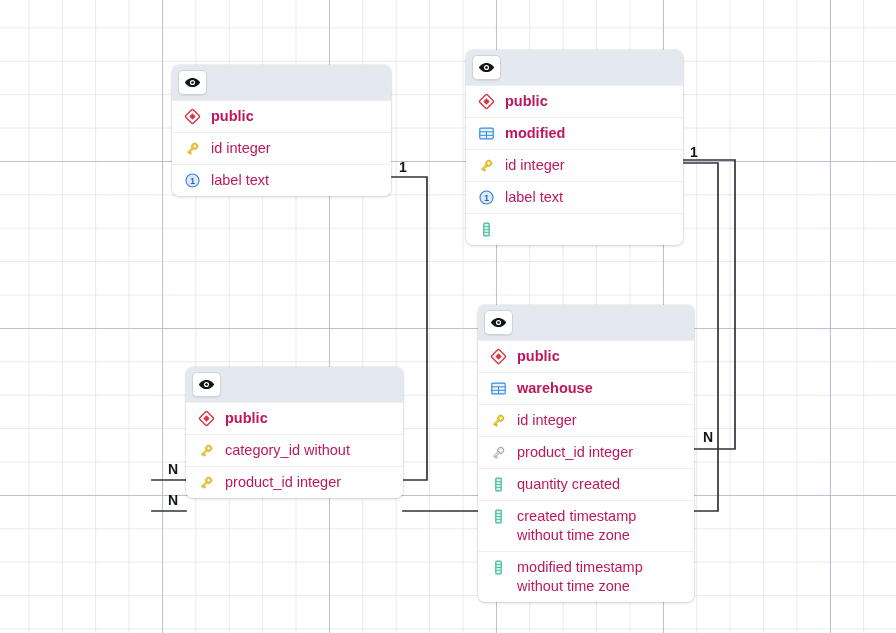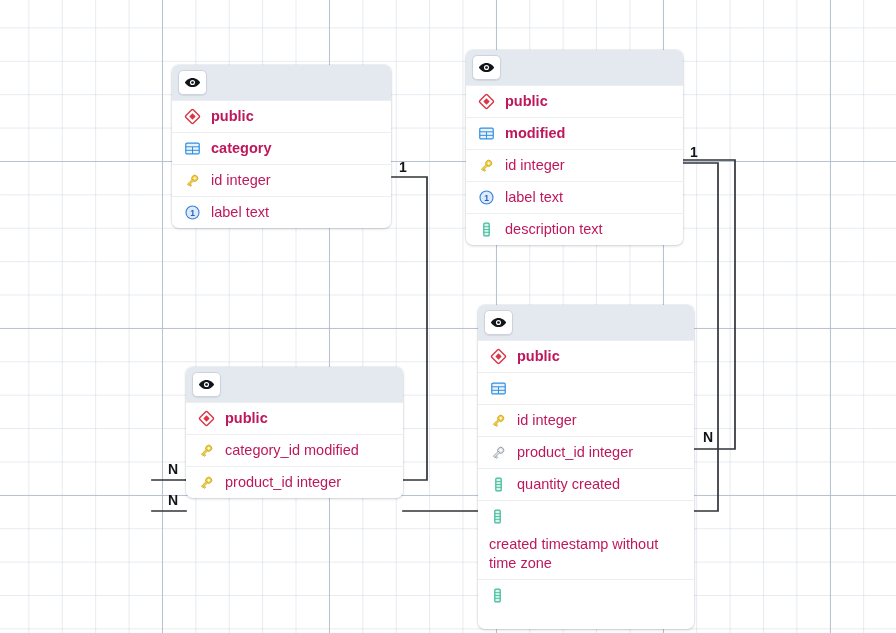--- a/index.html
+++ b/index.html
@@ -69,21 +69,21 @@
     border-top: 1px solid #eceef1;
     min-height: 31px;
     font-size: 14.5px;
     color: #be185d;
     line-height: 19px;
   }
   .row:first-of-type { border-top: 1px solid #e2e5e9; }
   .row .ic { flex: 0 0 19px; height:19px; display:flex; align-items:center; justify-content:center; }
   .row .tx { flex: 1 1 auto; }
   .row.strong .tx { font-weight: bold; }
-  .row.tall { min-height: 50px; flex-direction: column; }
+  .row.tall { min-height: 50px; }
 </style>
 </head>
 <body>
 
 <div id="canvas">
 
   <svg id="edges" viewBox="0 0 896 633" xmlns="http://www.w3.org/2000/svg">
     <g fill="none" stroke="#303338" stroke-width="1.7" stroke-linecap="square">
 
       <path d="M 392,177 L 427,177 L 427,480 L 186,480"></path>
@@ -115,29 +115,20 @@
     </div>
     <div class="row strong">
       <span class="ic">
         <svg width="17" height="17" viewBox="0 0 24 24">
             <rect x="4.5" y="4.5" width="15" height="15" rx="2" transform="rotate(45 12 12)" fill="#fff" stroke="#dc3545" stroke-width="2"></rect>
             <rect x="8.8" y="8.8" width="6.4" height="6.4" transform="rotate(45 12 12)" fill="#dc3545"></rect>
           </svg>
       </span>
       <span class="tx">public</span>
     </div>
-    <div class="row strong">
-      <span class="ic">
-        <svg width="17" height="17" viewBox="0 0 24 24">
-            <rect x="2.5" y="4.5" width="19" height="15" rx="1.6" fill="#eaf3fd" stroke="#2f8fe0" stroke-width="1.7"></rect>
-            <path d="M2.5 9.6h19M12 9.6V19.5M2.5 14.6h19" stroke="#2f8fe0" stroke-width="1.4"></path>
-          </svg>
-      </span>
-      <span class="tx">category</span>
-    </div>
     <div class="row">
       <span class="ic">
         <svg width="17" height="17" viewBox="0 0 24 24">
             <g transform="rotate(-45 12 12)">
               <circle cx="16.4" cy="12" r="4.3" fill="#f4d03f" stroke="#caa62a" stroke-width="1.2"></circle>
               <circle cx="16.4" cy="12" r="1.6" fill="#fff"></circle>
               <rect x="3.2" y="10.6" width="10" height="2.8" fill="#f4d03f" stroke="#caa62a" stroke-width="1"></rect>
               <rect x="4.2" y="13.4" width="2.1" height="2.6" fill="#f4d03f" stroke="#caa62a" stroke-width="1"></rect>
             </g>
           </svg>
@@ -205,21 +196,20 @@
       </span>
       <span class="tx">label text</span>
     </div>
     <div class="row">
       <span class="ic">
         <svg width="17" height="17" viewBox="0 0 24 24">
             <rect x="8.2" y="3" width="7.6" height="18" rx="1.4" fill="#d8f5ec" stroke="#3cb99a" stroke-width="1.7"></rect>
             <path d="M8.2 8h7.6M8.2 12h7.6M8.2 16h7.6" stroke="#3cb99a" stroke-width="1.2"></path>
           </svg>
       </span>
-      <span class="tx">description text</span>
     </div>
   </div>
 
   <div class="node" style="left:478px; top:305px; width:216px;">
     <div class="node-head">
       <div class="eye-btn">
         <svg width="17" height="17" viewBox="0 0 24 24" aria-hidden="true">
           <path d="M12 5.5C6.8 5.5 2.7 9.2 1.2 12c1.5 2.8 5.6 6.5 10.8 6.5S21.3 14.8 22.8 12C21.3 9.2 17.2 5.5 12 5.5z" fill="#111418"></path>
           <circle cx="12" cy="12" r="3.6" fill="#ffffff"></circle>
           <circle cx="12" cy="12" r="1.9" fill="#111418"></circle>
@@ -235,20 +225,21 @@
       </span>
       <span class="tx">public</span>
     </div>
     <div class="row strong">
       <span class="ic">
         <svg width="17" height="17" viewBox="0 0 24 24">
             <rect x="2.5" y="4.5" width="19" height="15" rx="1.6" fill="#eaf3fd" stroke="#2f8fe0" stroke-width="1.7"></rect>
             <path d="M2.5 9.6h19M12 9.6V19.5M2.5 14.6h19" stroke="#2f8fe0" stroke-width="1.4"></path>
           </svg>
       </span>
+      <span class="tx">warehouse</span>
     </div>
     <div class="row">
       <span class="ic">
         <svg width="17" height="17" viewBox="0 0 24 24">
             <g transform="rotate(-45 12 12)">
               <circle cx="16.4" cy="12" r="4.3" fill="#f4d03f" stroke="#caa62a" stroke-width="1.2"></circle>
               <circle cx="16.4" cy="12" r="1.6" fill="#fff"></circle>
               <rect x="3.2" y="10.6" width="10" height="2.8" fill="#f4d03f" stroke="#caa62a" stroke-width="1"></rect>
               <rect x="4.2" y="13.4" width="2.1" height="2.6" fill="#f4d03f" stroke="#caa62a" stroke-width="1"></rect>
             </g>
@@ -287,20 +278,21 @@
       </span>
       <span class="tx">created timestamp without time zone</span>
     </div>
     <div class="row tall">
       <span class="ic">
         <svg width="17" height="17" viewBox="0 0 24 24">
             <rect x="8.2" y="3" width="7.6" height="18" rx="1.4" fill="#d8f5ec" stroke="#3cb99a" stroke-width="1.7"></rect>
             <path d="M8.2 8h7.6M8.2 12h7.6M8.2 16h7.6" stroke="#3cb99a" stroke-width="1.2"></path>
           </svg>
       </span>
+      <span class="tx">modified timestamp without time zone</span>
     </div>
   </div>
 
   <div class="node" style="left:186px; top:367px; width:217px;">
     <div class="node-head">
       <div class="eye-btn">
         <svg width="17" height="17" viewBox="0 0 24 24" aria-hidden="true">
           <path d="M12 5.5C6.8 5.5 2.7 9.2 1.2 12c1.5 2.8 5.6 6.5 10.8 6.5S21.3 14.8 22.8 12C21.3 9.2 17.2 5.5 12 5.5z" fill="#111418"></path>
           <circle cx="12" cy="12" r="3.6" fill="#ffffff"></circle>
           <circle cx="12" cy="12" r="1.9" fill="#111418"></circle>
@@ -320,21 +312,21 @@
       <span class="ic">
         <svg width="17" height="17" viewBox="0 0 24 24">
             <g transform="rotate(-45 12 12)">
               <circle cx="16.4" cy="12" r="4.3" fill="#f4d03f" stroke="#caa62a" stroke-width="1.2"></circle>
               <circle cx="16.4" cy="12" r="1.6" fill="#fff"></circle>
               <rect x="3.2" y="10.6" width="10" height="2.8" fill="#f4d03f" stroke="#caa62a" stroke-width="1"></rect>
               <rect x="4.2" y="13.4" width="2.1" height="2.6" fill="#f4d03f" stroke="#caa62a" stroke-width="1"></rect>
             </g>
           </svg>
       </span>
-      <span class="tx">category_id modified</span>
+      <span class="tx">category_id without</span>
     </div>
     <div class="row">
       <span class="ic">
         <svg width="17" height="17" viewBox="0 0 24 24">
             <g transform="rotate(-45 12 12)">
               <circle cx="16.4" cy="12" r="4.3" fill="#f4d03f" stroke="#caa62a" stroke-width="1.2"></circle>
               <circle cx="16.4" cy="12" r="1.6" fill="#fff"></circle>
               <rect x="3.2" y="10.6" width="10" height="2.8" fill="#f4d03f" stroke="#caa62a" stroke-width="1"></rect>
               <rect x="4.2" y="13.4" width="2.1" height="2.6" fill="#f4d03f" stroke="#caa62a" stroke-width="1"></rect>
             </g>

